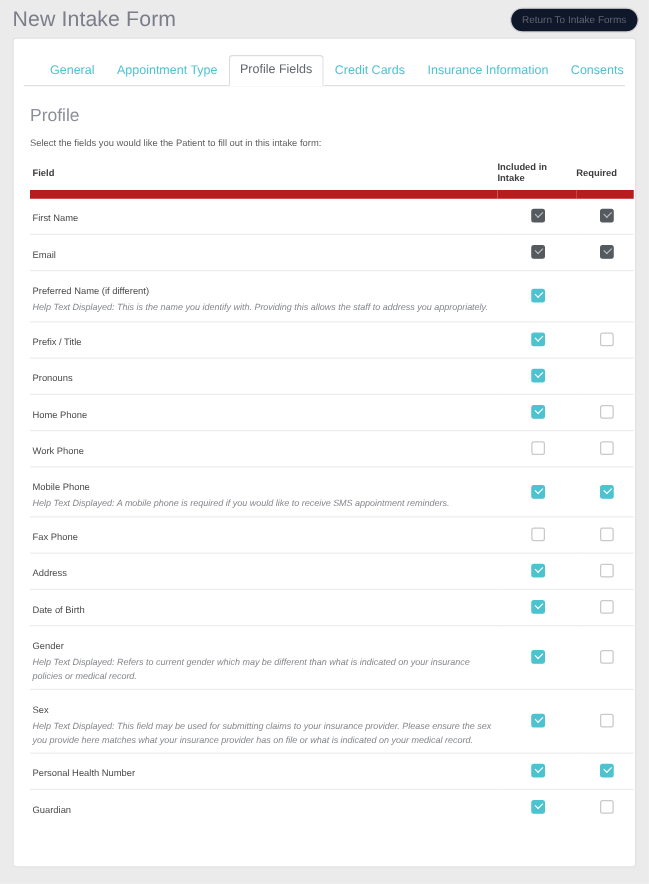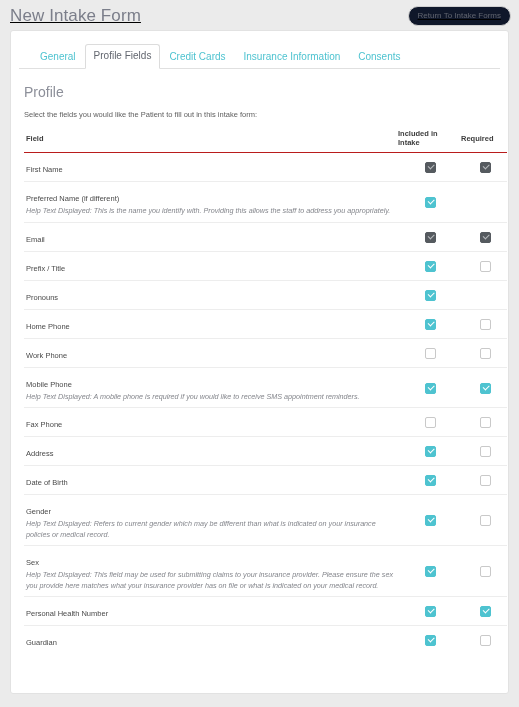--- a/index.html
+++ b/index.html
@@ -3,21 +3,21 @@
 <meta charset="utf-8">
 <style>
   * { box-sizing: border-box; }
   html, body {
     margin: 0; padding: 0;
     width: 519px; height: 707px;
     background: #ebebeb;
     font-family: "Liberation Sans", sans-serif;
     -webkit-font-smoothing: antialiased;
   }
-  .page { position: relative; width: 519px; height: 707px; overflow: hidden; text-decoration: underline; }
+  .page { position: relative; width: 519px; height: 707px; overflow: hidden; }
 
   
   .topbar {
     display: flex; align-items: flex-start; justify-content: space-between;
     padding: 4px 8px 0 10px;
     height: 30px;
   }
   .page-title {
     font-size: 17px; font-weight: 400; color: #7b7e8a;
     letter-spacing: .1px; line-height: 24px; margin: 0;
@@ -79,21 +79,21 @@
   table.fields {
     width: 100%; border-collapse: collapse; table-layout: fixed;
   }
   table.fields col.c-field { width: auto; }
   table.fields col.c-inc   { width: 63px; }
   table.fields col.c-req   { width: 46px; }
 
   table.fields thead th {
     font-size: 7.5px; color: #3d3d3d; font-weight: bold;
     text-align: left; padding: 3px 0 5px 2px;
-    border-bottom: 1px solid #b91c1c;
+    border-bottom: 7px solid #b91c1c;
   }
   table.fields thead th.ctr { text-align: left; padding-left: 0; }
 
   table.fields tbody td {
     border-bottom: 1px solid #ededed;
     padding: 5px 0 5px 2px;
     vertical-align: middle;
   }
   table.fields tbody tr:last-child td { border-bottom: none; }
   td.ctr { text-align: center; padding-left: 0; }
@@ -131,20 +131,21 @@
 
   <div class="topbar">
     <h1 class="page-title">New Intake Form</h1>
     <button class="btn-return">Return To Intake Forms</button>
   </div>
 
   <div class="card">
 
     <div class="tabs">
         <div class="tab">General</div>
+        <div class="tab">Appointment Type</div>
         <div class="tab active">Profile Fields</div>
         <div class="tab">Credit Cards</div>
         <div class="tab">Insurance Information</div>
         <div class="tab">Consents</div>
       </div>
 
     <div class="body">
       <div class="section-title">Profile</div>
       <div class="intro">Select the fields you would like the Patient to fill out in this intake form:</div>
 
@@ -161,28 +162,28 @@
             <th class="ctr">Required</th>
           </tr>
         </thead>
         <tbody>
             <tr>
               <td><span class="fname">First Name</span></td>
               <td class="ctr"><span class="cb dis"></span></td>
               <td class="ctr"><span class="cb dis"></span></td>
             </tr>
             <tr>
+              <td><span class="fname">Email</span></td>
+              <td class="ctr"><span class="cb dis"></span></td>
+              <td class="ctr"><span class="cb dis"></span></td>
+            </tr>
+            <tr>
               <td><span class="fname">Preferred Name (if different)</span><span class="fhelp">Help Text Displayed: This is the name you identify with. Providing this allows the staff to address you appropriately.</span></td>
               <td class="ctr"><span class="cb on"></span></td>
               <td class="ctr"><span class="cb off hidden"></span></td>
-            </tr>
-            <tr>
-              <td><span class="fname">Email</span></td>
-              <td class="ctr"><span class="cb dis"></span></td>
-              <td class="ctr"><span class="cb dis"></span></td>
             </tr>
             <tr>
               <td><span class="fname">Prefix / Title</span></td>
               <td class="ctr"><span class="cb on"></span></td>
               <td class="ctr"><span class="cb off"></span></td>
             </tr>
             <tr>
               <td><span class="fname">Pronouns</span></td>
               <td class="ctr"><span class="cb on"></span></td>
               <td class="ctr"><span class="cb off hidden"></span></td>

